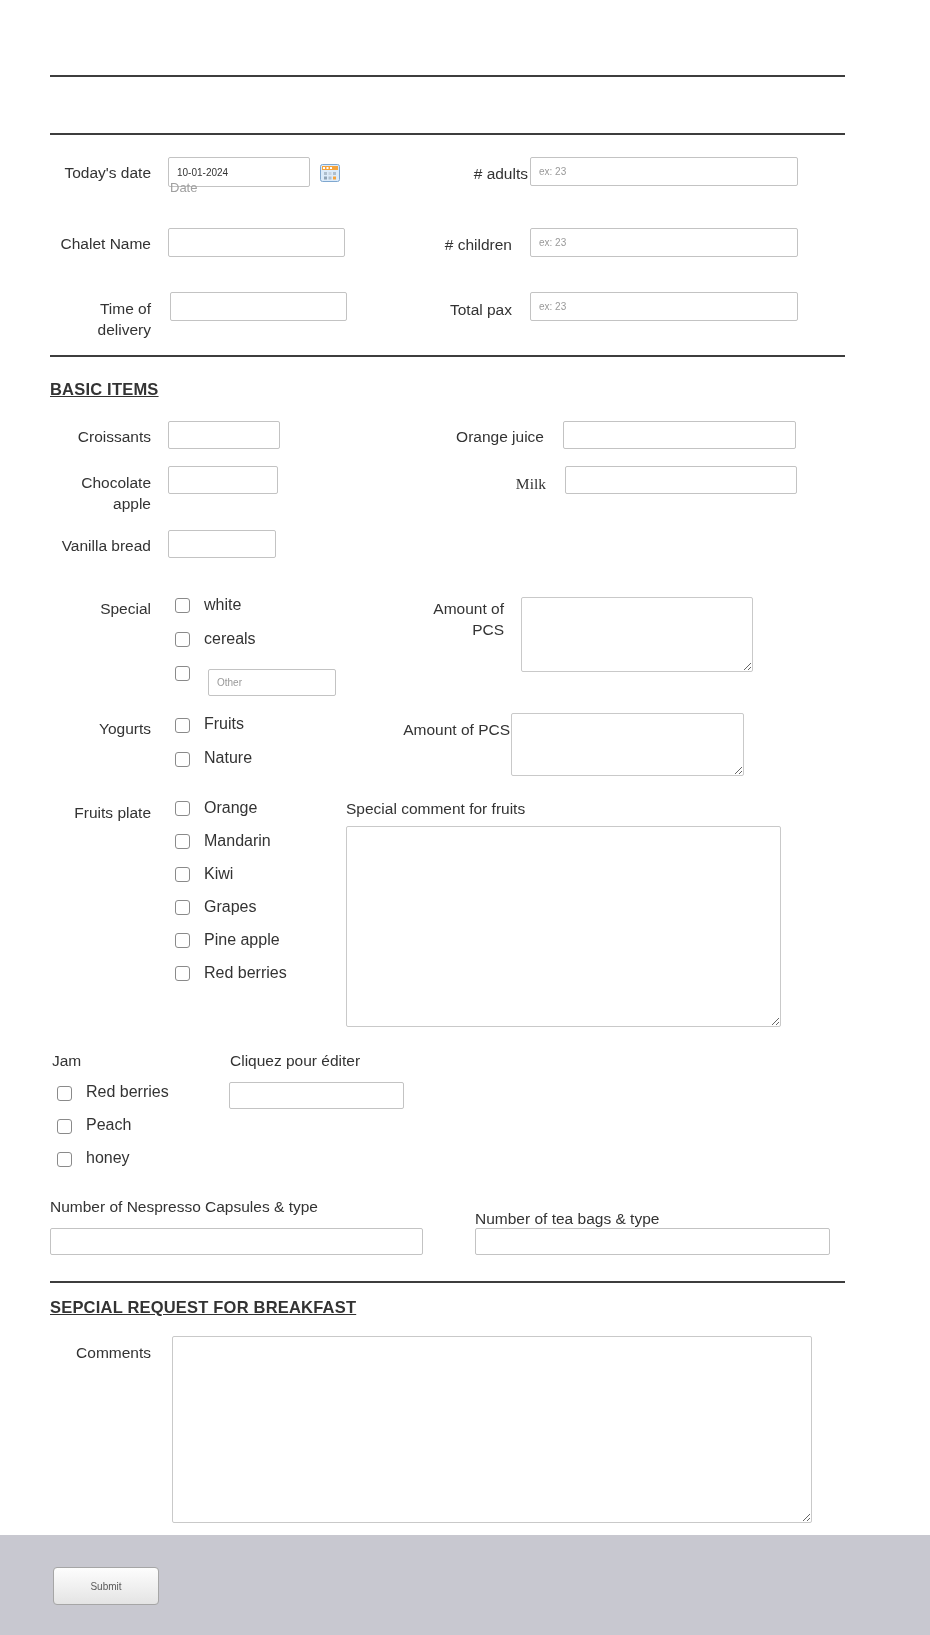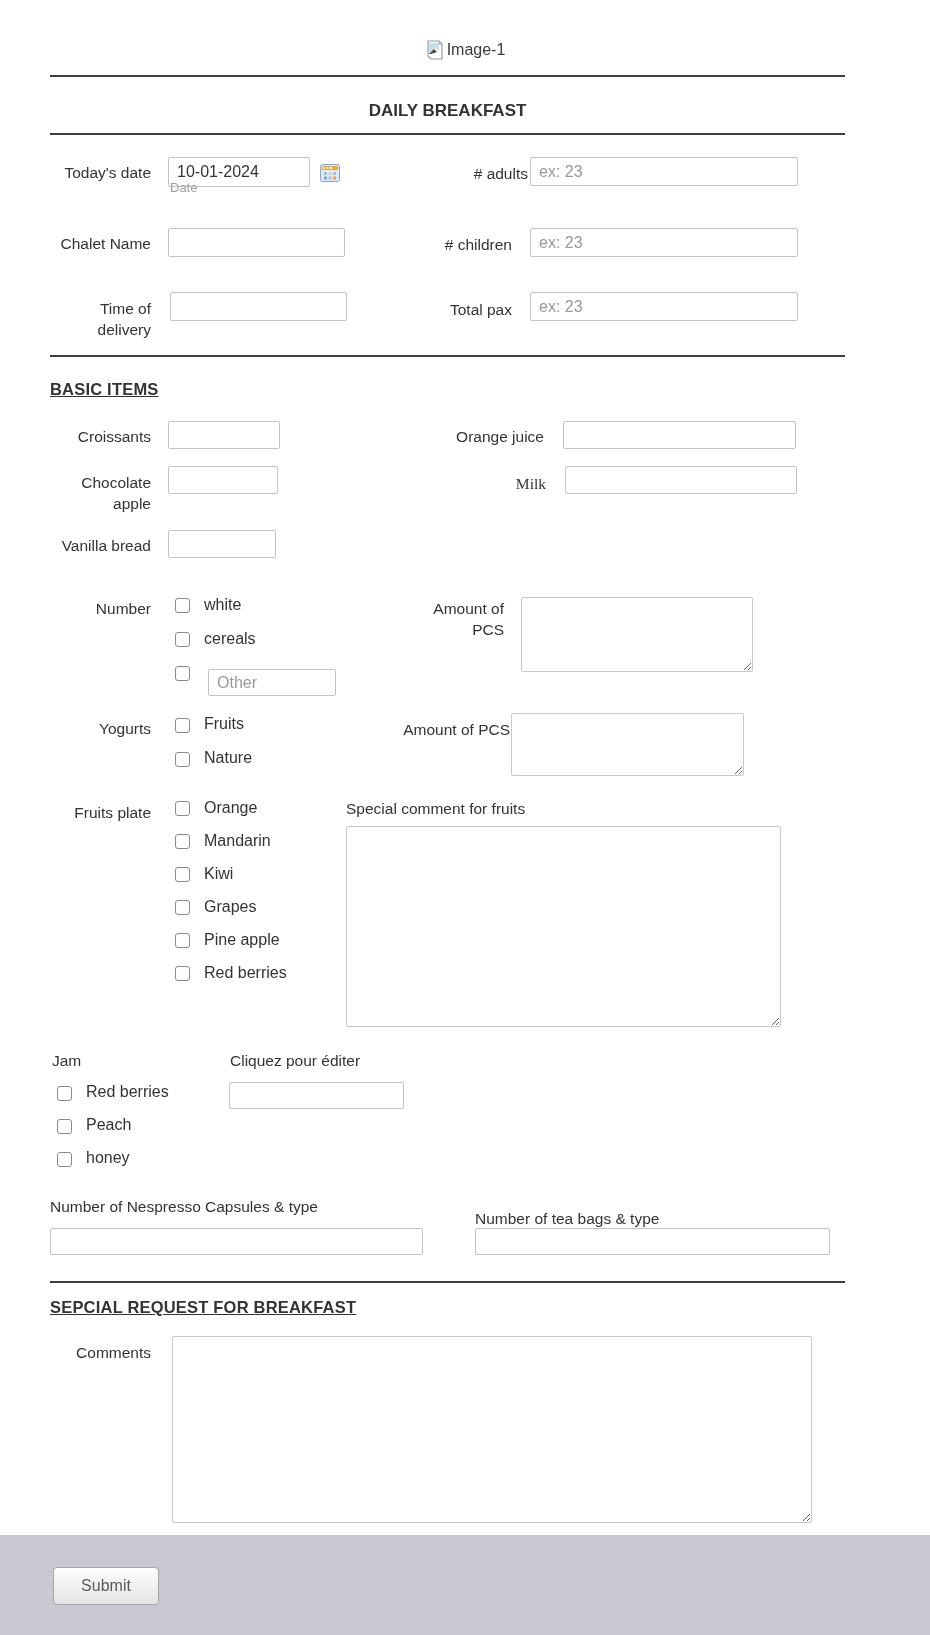--- a/index.html
+++ b/index.html
@@ -4,59 +4,47 @@
 <style>
   * { box-sizing: border-box; margin: 0; padding: 0; }
   html,body { background:#fff; }
   body { font-family: "Liberation Sans", sans-serif; color:#333; }
   .canvas { position:relative; width:930px; height:1635px; margin:0 auto; background:#fff; overflow:hidden; }
   .abs { position:absolute; }
   .rule { position:absolute; left:50px; width:795px; height:2px; background:#3d3d3d; }
   .lbl { font-size:15.5px; color:#333; line-height:21px; }
   .r { text-align:right; }
   .txt-input { position:absolute; border:1px solid #c3c3c3; border-radius:2px; background:#fff;
-               font-family:"Liberation Sans",sans-serif; font-size:16px; color:#333; padding:0 8px; outline:none; }
+               font-family:"Liberation Sans",sans-serif; font-size:10px; color:#333; padding:0 8px; outline:none; }
   .txt-input::placeholder { color:#999; opacity:1; }
   textarea.txt-area { position:absolute; border:1px solid #c9c9c9; border-radius:2px; background:#fff;
                font-family:"Liberation Sans",sans-serif; font-size:15px; color:#333; padding:4px 6px; outline:none; resize:both; }
   .cb { position:absolute; appearance:none; -webkit-appearance:none; width:15px; height:15px;
         border:1px solid #8a8a8a; border-radius:3px; background:#fff; cursor:pointer; }
   .cb-lbl { position:absolute; font-size:16px; color:#333; line-height:20px; }
   .heading { position:absolute; font-size:16.5px; font-weight:bold; color:#333;
              text-decoration:underline; letter-spacing:.2px; }
   .title { position:absolute; left:50px; width:795px; text-align:center; font-size:17px; font-weight:bold; color:#333; }
   .helper { position:absolute; font-size:13px; color:#a0a0a0; }
   .alt-wrap { position:absolute; left:0; top:40px; width:930px; display:flex; justify-content:center; align-items:center; }
   .alt-text { font-size:16px; color:#3b3b3b; }
   .footer-band { position:absolute; left:0; top:1535px; width:930px; height:100px; background:#c8c8d0; }
   .submit-btn { position:absolute; left:53px; top:1567px; width:106px; height:38px;
                 background:linear-gradient(#fdfdfd,#e4e4e4); border:1px solid #a6a6a6; border-radius:4px;
-                font-family:"Liberation Sans",sans-serif; font-size:16px; color:#5a5a5a; cursor:pointer; }
+                font-family:"Liberation Sans",sans-serif; font-size:10px; color:#5a5a5a; cursor:pointer; }
   .cal-btn { position:absolute; left:320px; top:164px; width:20px; height:18px; padding:0; border:0; background:transparent; cursor:pointer; }
 </style>
 </head>
 <body>
 
 <div class="canvas">
 
-  <div class="alt-wrap">
-    <span style="margin-right:2px; display:inline-block; width:20px; height:20px;">
-      <svg width="20" height="20" viewBox="0 0 20 20">
-        <path d="M3 1 h11 l3 3 v15 h-11 l-3 -3 z" fill="#fff" stroke="#9a9a9a" stroke-width="1.2"></path>
-        <path d="M4 3 h10 v8 l-4 -3 -6 6 z" fill="#bfe0f2"></path>
-        <path d="M4 14 l5 -5 3 3 -6 2 z" fill="#5a4632"></path>
-        <path d="M14 1 l3 3 h-3 z" fill="#d8d8d8" stroke="#9a9a9a" stroke-width="0.8"></path>
-      </svg>
-    </span>
-    <span class="alt-text">Image-1</span>
-  </div>
 
   <div class="rule" style="top:75px;"></div>
 
-  <div class="title" style="top:101px;">DAILY BREAKFAST</div>
 
   <div class="rule" style="top:133px;"></div>
 
   <div class="abs lbl r" style="left:50px; top:162px; width:101px;">Today's date</div>
   <input class="txt-input" style="left: 168px; top: 157px; width: 142px; height: 30px;" type="text" value="10-01-2024">
   <button class="cal-btn" title="">
     <svg width="20" height="18" viewBox="0 0 20 18">
       <rect x="0.5" y="0.5" width="19" height="17" rx="2" fill="#dcebfa" stroke="#7fa7cf"></rect>
       <rect x="2" y="2" width="16" height="4" fill="#f5a33b"></rect>
       <rect x="3" y="3" width="2" height="2" fill="#fff"></rect>
@@ -99,21 +87,21 @@
 
   <div class="abs lbl r" style="left:50px; top:472px; width:101px;">Chocolate apple</div>
   <input class="txt-input" style="left: 168px; top: 466px; width: 110px; height: 28px;" type="text">
 
   <div class="abs lbl r" style="left:420px; top:473px; width:126px;font-family:Liberation Serif, serif;">Milk</div>
   <input class="txt-input" style="left: 565px; top: 466px; width: 232px; height: 28px;" type="text">
 
   <div class="abs lbl r" style="left:50px; top:535px; width:101px;">Vanilla bread</div>
   <input class="txt-input" style="left: 168px; top: 530px; width: 108px; height: 28px;" type="text">
 
-  <div class="abs lbl r" style="left:50px; top:598px; width:101px;">Number</div>
+  <div class="abs lbl r" style="left:50px; top:598px; width:101px;">Special</div>
   <input type="checkbox" class="cb" style="left: 175px; top: 598px;">
   <span class="cb-lbl" style="left:204px; top:595px;">white</span>
   <input type="checkbox" class="cb" style="left: 175px; top: 632px;">
   <span class="cb-lbl" style="left:204px; top:629px;">cereals</span>
   <input type="checkbox" class="cb" style="left: 175px; top: 666px;">
   <input class="txt-input" style="left: 208px; top: 661px; width: 128px; height: 27px; margin-top: 8px;" type="text" placeholder="Other">
 
   <div class="abs lbl r" style="left:403px; top:598px; width:101px;">Amount of PCS</div>
   <textarea class="txt-area" style="left: 521px; top: 597px; width: 232px; height: 75px;"></textarea>
 

